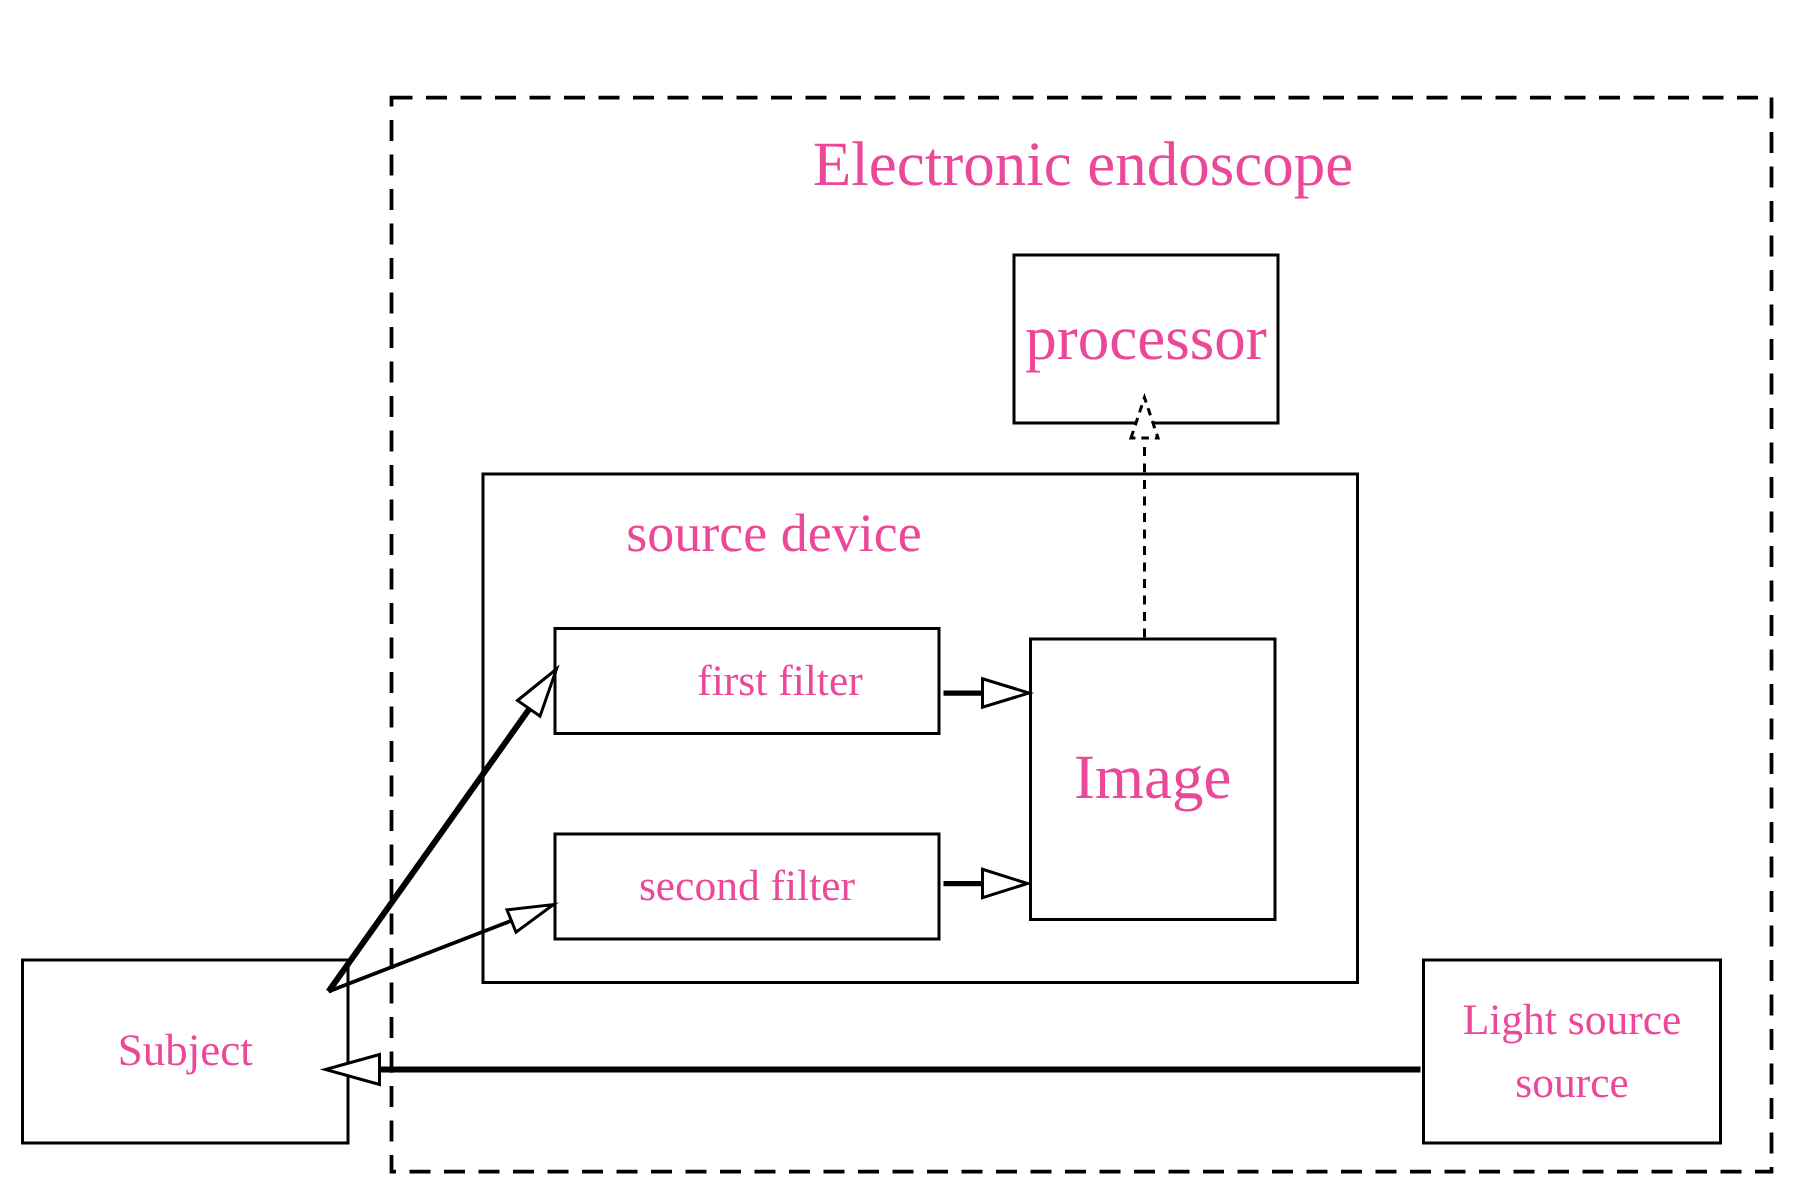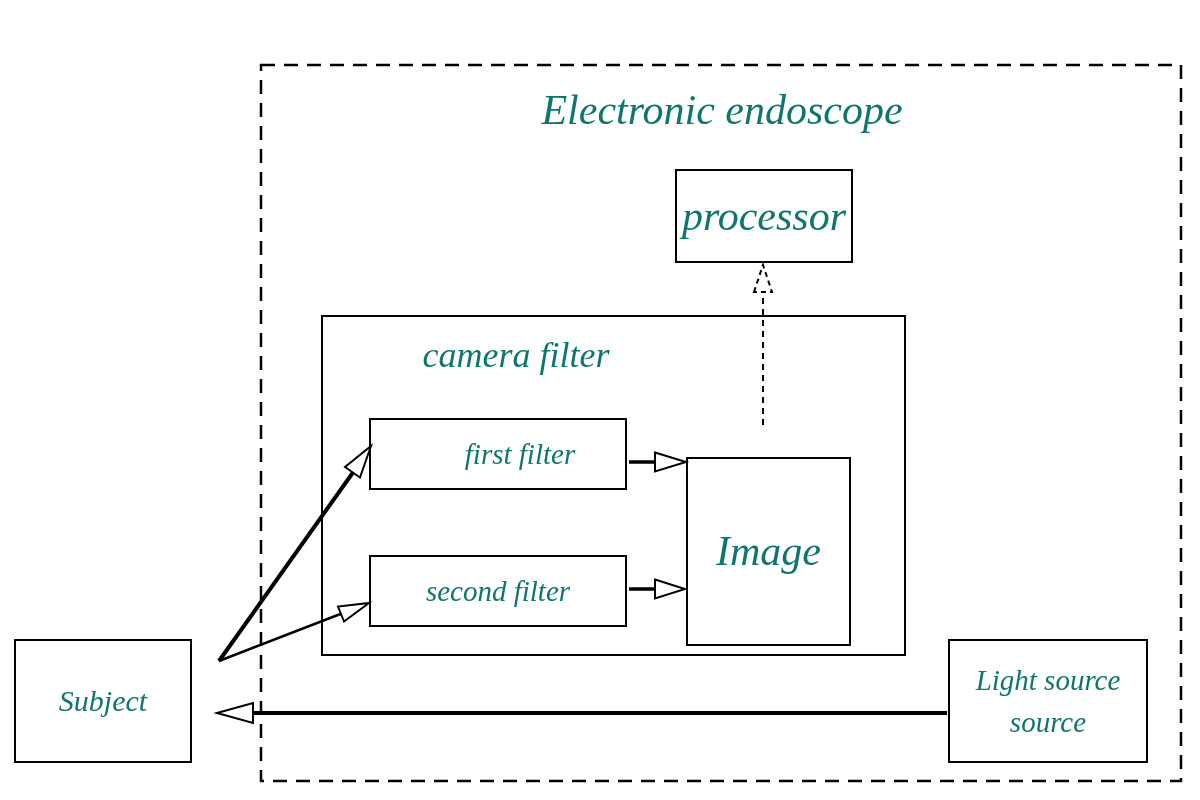--- a/index.html
+++ b/index.html
@@ -2,23 +2,22 @@
 <html><head>
 <meta charset="utf-8">
 <style>
   html, body { margin: 0; padding: 0; background: #ffffff; }
   #canvas {
     position: relative;
     width: 1200px;
     height: 800px;
     background: #ffffff;
     font-family: "Liberation Serif", "DejaVu Serif", serif;
-    color: #0f766e;
+    color: #ec4899;
     overflow: hidden;
-    font-style: italic;
   }
   .box {
     position: absolute;
     border: 2.5px solid #000000;
     background: #ffffff;
     display: flex;
     align-items: center;
     justify-content: center;
     text-align: center;
     box-sizing: border-box;
@@ -33,36 +32,36 @@
     pointer-events: none;
   }
   #container-title {
     left: 462px; top: 86px; width: 520px;
     font-size: 42px; text-align: center;
   }
   #camera-device-label {
     left: 366px; top: 334px; width: 300px;
     font-size: 36px; text-align: center;
   }
-  #processor-box   { left: 675px; top: 169px; width: 178px; height: 94px; font-size: 42px; border-width: 2px; }
+  #processor-box   { left: 675px; top: 169px; width: 178px; height: 114px; font-size: 42px; border-width: 2px; }
   #camera-device-box { left: 321px; top: 315px; width: 585px; height: 341px; background: transparent; }
   #first-filter-box  { left: 369px; top: 418px; width: 258px; height: 72px; font-size: 29px; padding-left: 44px; }
   #second-filter-box { left: 369px; top: 555px; width: 258px; height: 72px; font-size: 29px; align-items: center; }
-  #image-sensor-box  { left: 686px; top: 425px; width: 165px; height: 189px; font-size: 42px; line-height: 1.05; margin-top: 32px; }
-  #subject-box       { left: 14px;  top: 639px; width: 178px; height: 124px; font-size: 30px; }
+  #image-sensor-box  { left: 686px; top: 425px; width: 165px; height: 189px; font-size: 42px; line-height: 1.05; }
+  #subject-box       { left: 14px;  top: 639px; width: 219px; height: 124px; font-size: 30px; }
   #light-source-box  { left: 948px; top: 639px; width: 200px; height: 124px; font-size: 29px; line-height: 1.45; }
 </style>
 </head>
 <body>
 
 <div id="canvas">
 
   <div class="label" id="container-title">Electronic endoscope</div>
 
-  <div class="label" id="camera-device-label">camera filter</div>
+  <div class="label" id="camera-device-label">source device</div>
 
   <div class="box" id="processor-box">
     <span>processor</span>
   </div>
 
   <div class="box" id="camera-device-box"></div>
 
   <div class="box" id="first-filter-box">
     <span>first filter</span>
   </div>

